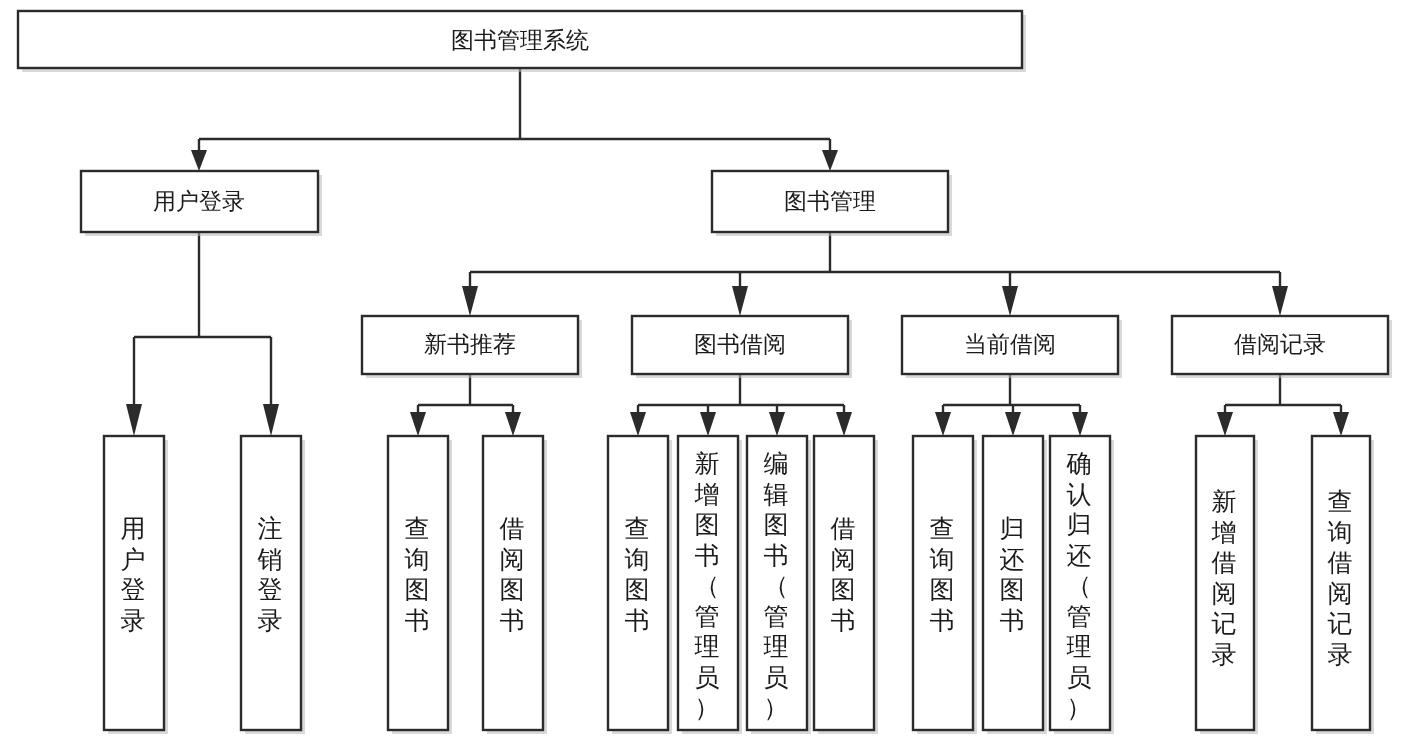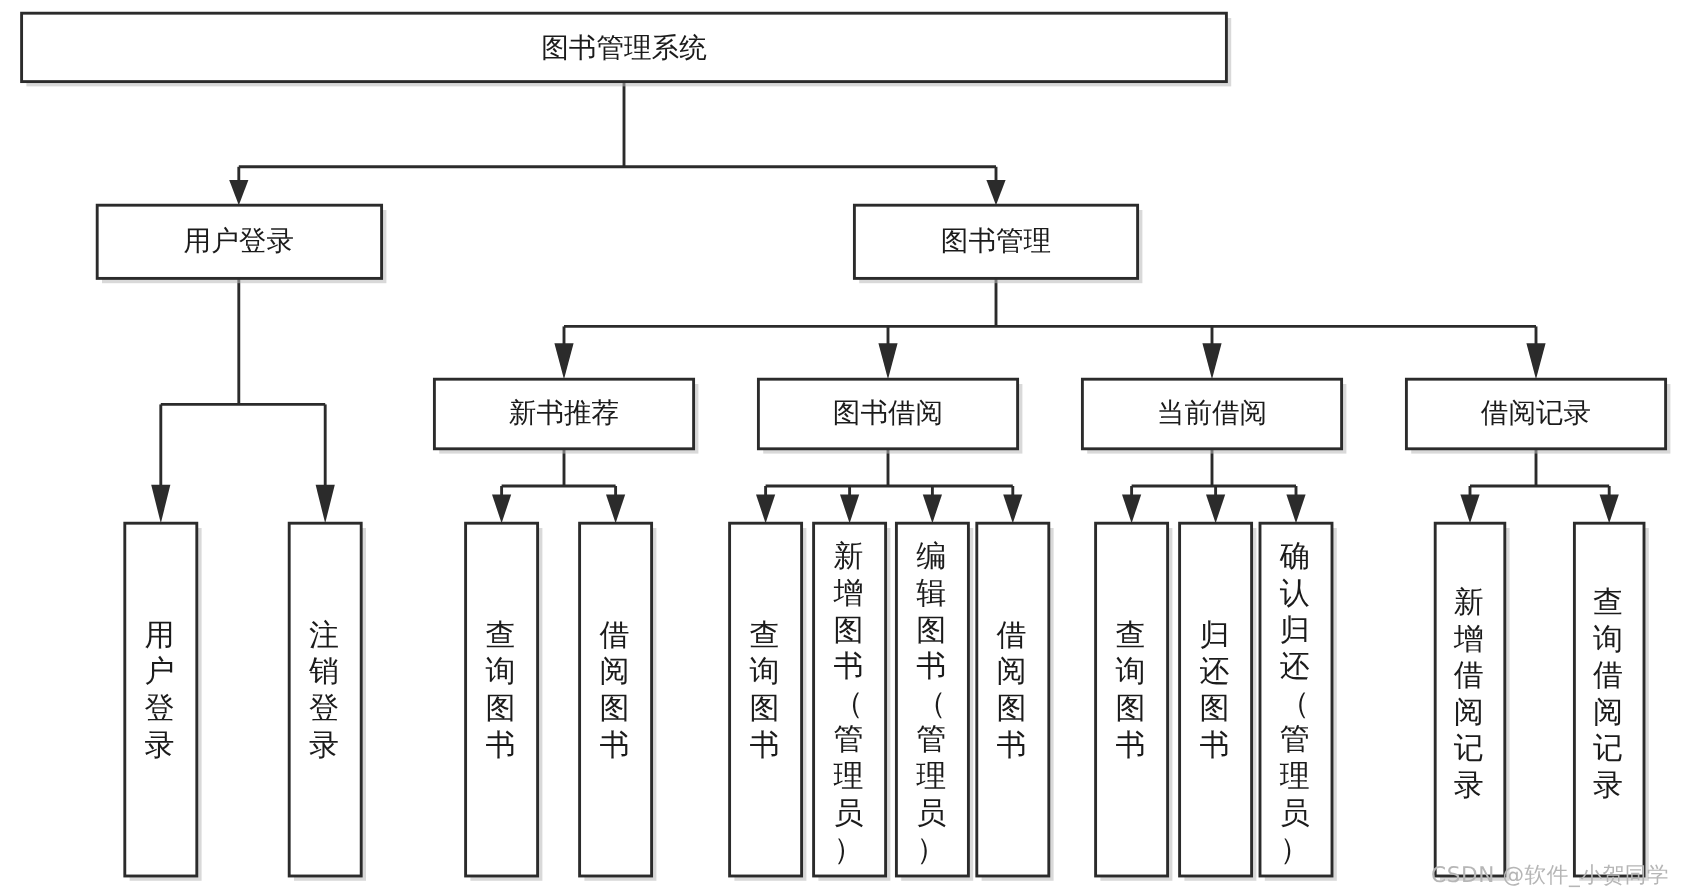--- a/index.html
+++ b/index.html
@@ -257,14 +257,13 @@
 
       <g>
         <rect class="node-shadow" x="1316" y="440" width="58" height="294"></rect>
         <rect class="node-box" x="1312" y="436" width="58" height="294"></rect>
         <text class="leaf-label"><tspan x="1341" y="510">查</tspan><tspan x="1341" y="540.5">询</tspan><tspan x="1341" y="571">借</tspan><tspan x="1341" y="601.5">阅</tspan><tspan x="1341" y="632">记</tspan><tspan x="1341" y="662.5">录</tspan></text>
       </g>
 
     </g>
   </svg>
 
-  <div class="watermark">CSDN @软件_小贺同学</div>
 </div>
 
 </body></html>

